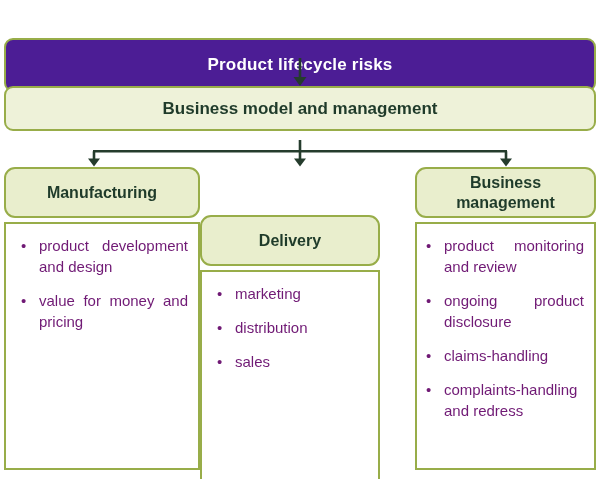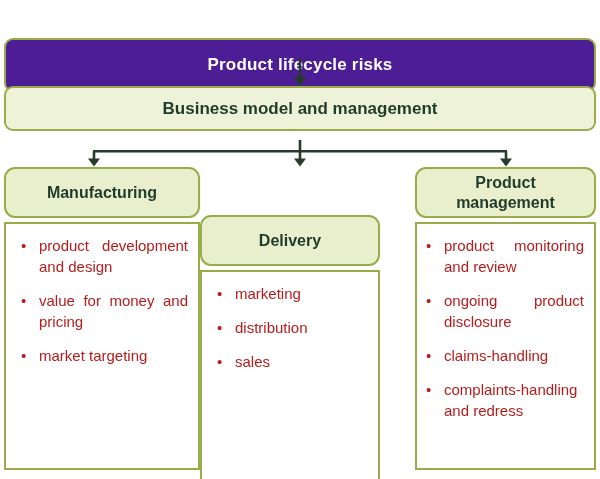--- a/index.html
+++ b/index.html
@@ -45,21 +45,21 @@
     top:167px;height:51px;
     padding:2px 8px;
   }
   .col-body{
     position:absolute;
     box-sizing:border-box;
     top:222px;height:248px;
     background:#ffffff;
     border:2px solid #98ad49;
     border-radius:0;
-    color:#b91c1c;
+    color:#701a75;
     font-size:15px;
   }
   .c1{left:4px;width:196px;}
   .c2{left:200px;width:180px;margin-top:48px;}
   .c3{left:415px;width:181px;}
   .col-body ul{
     list-style:none;
     margin:0;
     padding:11px 10px 0 14px;
   }
@@ -114,28 +114,27 @@
     </g>
   </svg>
 
   <div class="box col-header c1">
     <span>Manufacturing</span>
   </div>
   <div class="box col-header c2">
     <span>Delivery</span>
   </div>
   <div class="box col-header c3">
-    <span>Product management</span>
+    <span>Business management</span>
   </div>
 
   <div class="col-body c1">
     <ul>
       <li>product development and design</li>
       <li>value for money and pricing</li>
-      <li>market targeting</li>
     </ul>
   </div>
 
   <div class="col-body c2">
     <ul>
       <li>marketing</li>
       <li>distribution</li>
       <li>sales</li>
     </ul>
   </div>

